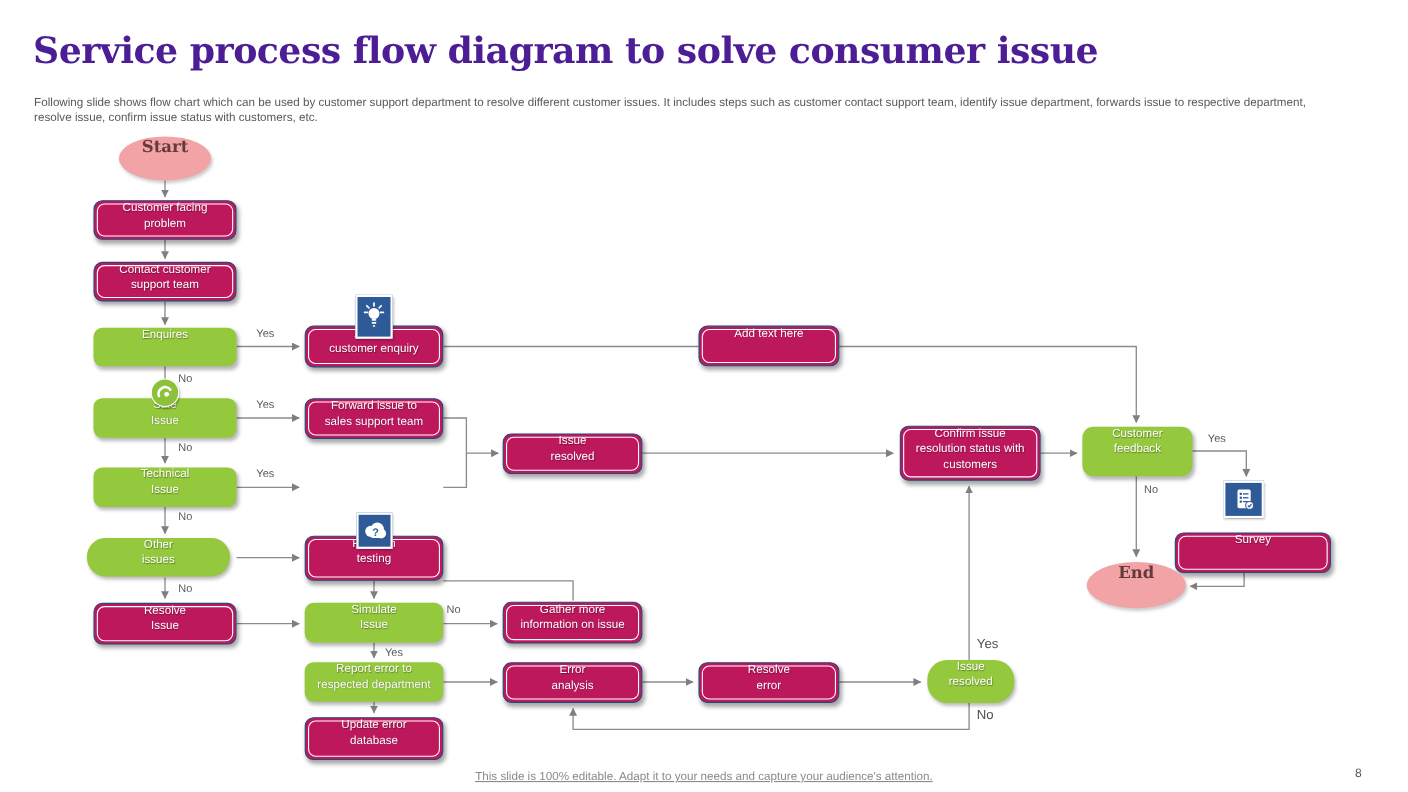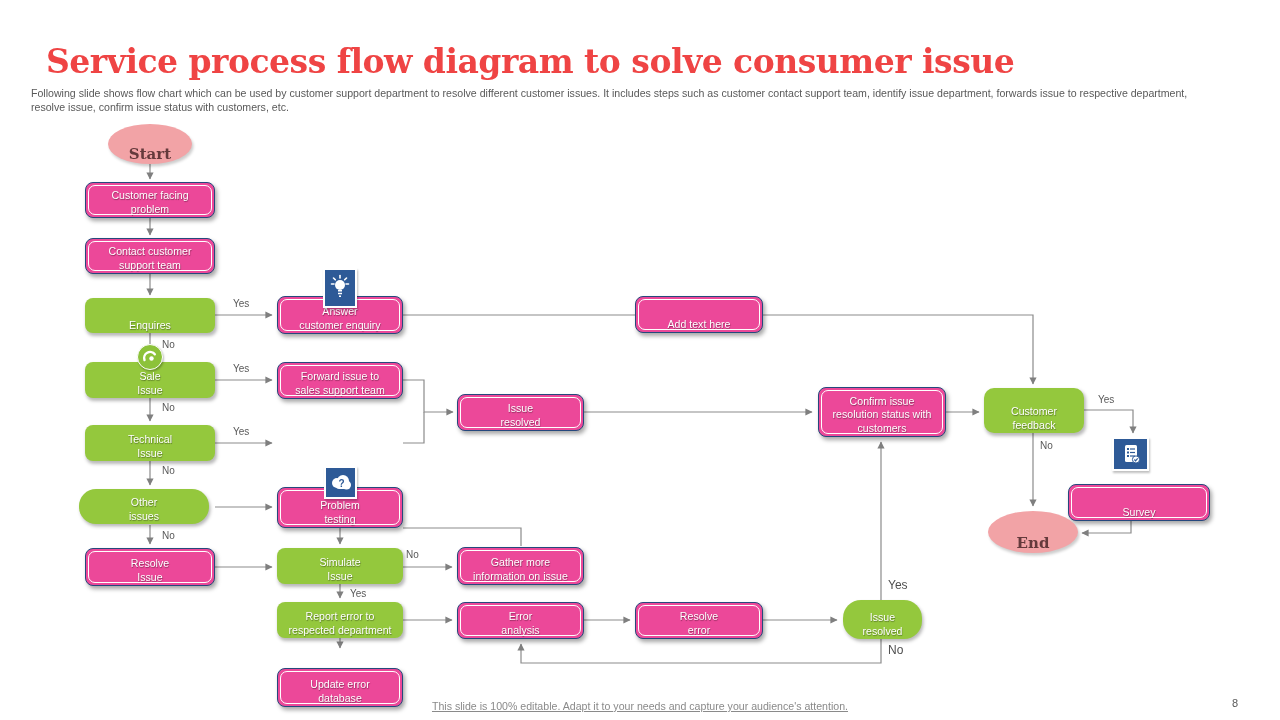--- a/index.html
+++ b/index.html
@@ -1,37 +1,37 @@
 <!DOCTYPE html>
 <html><head>
 <meta charset="utf-8">
 <style>
   html,body{margin:0;padding:0;background:#ffffff;}
   .slide{
     position:relative;width:1280px;height:720px;overflow:hidden;background:#ffffff;
     font-family:"Liberation Sans", sans-serif;
   }
   .title{
-    position:absolute;left:30px;top:28px;width:1150px;margin:16px;
+    position:absolute;left:30px;top:28px;width:1150px;margin:0;
     font-family:"DejaVu Serif", serif;font-weight:700;font-size:33px;line-height:1.1;
-    color:#ef4444;letter-spacing:-0.5px;
+    color:#4c1d95;letter-spacing:-0.5px;
   }
   .subtitle{
     position:absolute;left:31px;top:86px;width:1185px;margin:0;
     font-size:10.6px;line-height:1.35;color:#595959;
   }
   .connectors{position:absolute;left:0;top:0;width:1280px;height:720px;}
   .node{
-    position:absolute;display:flex;align-items:flex-end;justify-content:center;
+    position:absolute;display:flex;align-items:flex-start;justify-content:center;
     text-align:center;color:#ffffff;font-size:10.6px;line-height:1.3;
     white-space:pre-line;box-sizing:border-box;
   }
   .node .txt{text-shadow:0.5px 0.8px 1px rgba(0,0,0,0.4);padding:0 4px;}
   .blue{
-    background:#ec4899;border:1.5px solid #25497d;border-radius:8px;
+    background:#be185d;border:1.5px solid #25497d;border-radius:8px;
     box-shadow:2px 3px 4px rgba(0,0,0,0.35);
   }
   .blue::after{
     content:"";position:absolute;inset:2px;border:1px solid #ffffff;border-radius:7px;
     pointer-events:none;
   }
   .green{
     background:#94c83d;border-radius:8px;
     box-shadow:1.5px 2.5px 3.5px rgba(0,0,0,0.28);
   }
@@ -133,21 +133,21 @@
   <div class="node blue" style="left:277px;top:296px;width:126px;height:38px;"><span class="txt">Answer
 customer enquiry</span></div>
   <div class="node blue" style="left:277px;top:362px;width:126px;height:37px;"><span class="txt">Forward issue to
 sales support team</span></div>
   <div class="node blue" style="left:277px;top:487px;width:126px;height:41px;"><span class="txt">Problem
 testing</span></div>
   <div class="node green" style="left:277px;top:548px;width:126px;height:36px;"><span class="txt">Simulate
 Issue</span></div>
   <div class="node green" style="left:277px;top:602px;width:126px;height:36px;"><span class="txt">Report error to
 respected department</span></div>
-  <div class="node blue" style="left:277px;top:652px;width:126px;height:39px;margin-top:16px;"><span class="txt">Update error
+  <div class="node blue" style="left:277px;top:652px;width:126px;height:39px;"><span class="txt">Update error
 database</span></div>
 
   <div class="node blue" style="left:457px;top:394px;width:127px;height:37px;"><span class="txt">Issue
 resolved</span></div>
   <div class="node blue" style="left:457px;top:547px;width:127px;height:38px;"><span class="txt">Gather more
 information on issue</span></div>
   <div class="node blue" style="left:457px;top:602px;width:127px;height:37px;"><span class="txt">Error
 analysis</span></div>
 
   <div class="node blue" style="left:635px;top:296px;width:128px;height:37px;"><span class="txt">Add text here</span></div>

